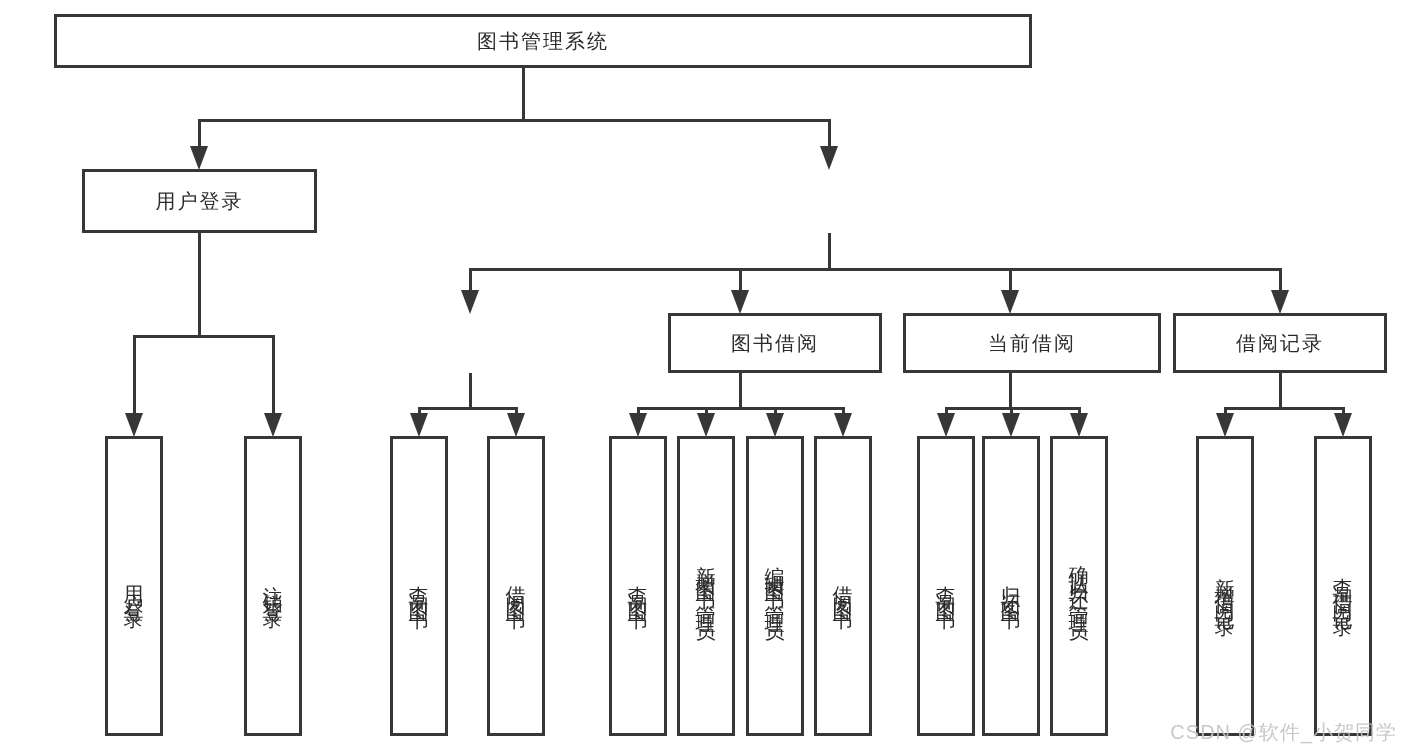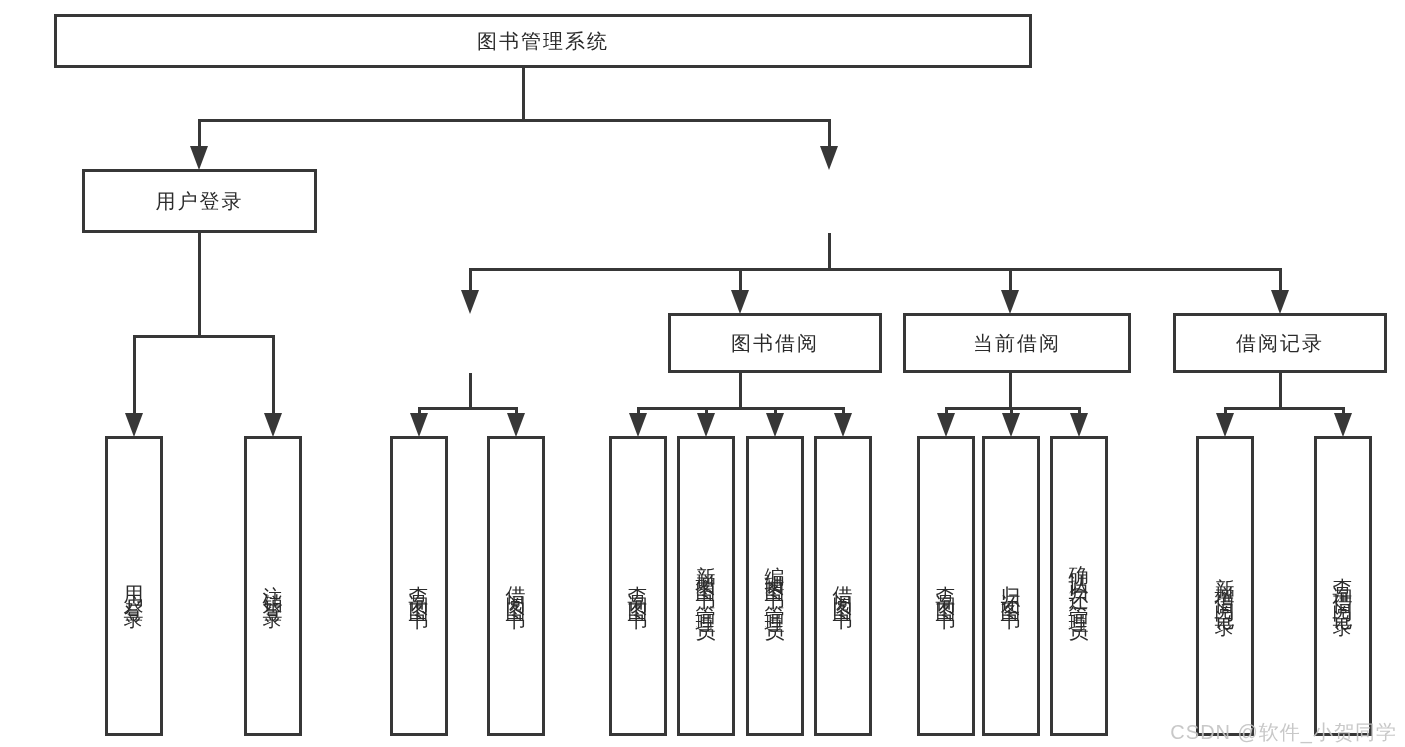--- a/index.html
+++ b/index.html
@@ -60,21 +60,21 @@
     <span>图书管理系统</span>
   </div>
 
   <div class="node" style="left:82px; top:169px; width:235px; height:64px;">
     <span>用户登录</span>
   </div>
 
   <div class="node" style="left:668px; top:313px; width:214px; height:60px;">
     <span>图书借阅</span>
   </div>
-  <div class="node" style="left:903px; top:313px; width:228px; height:60px;">
+  <div class="node" style="left:903px; top:313px; width:258px; height:60px;">
     <span>当前借阅</span>
   </div>
   <div class="node" style="left:1173px; top:313px; width:214px; height:60px;">
     <span>借阅记录</span>
   </div>
 
   <div class="leaf" style="left:105px; top:436px; width:58px; height:300px;">
     <span class="vtext">用户登录</span>
   </div>
   <div class="leaf" style="left:244px; top:436px; width:58px; height:300px;">

